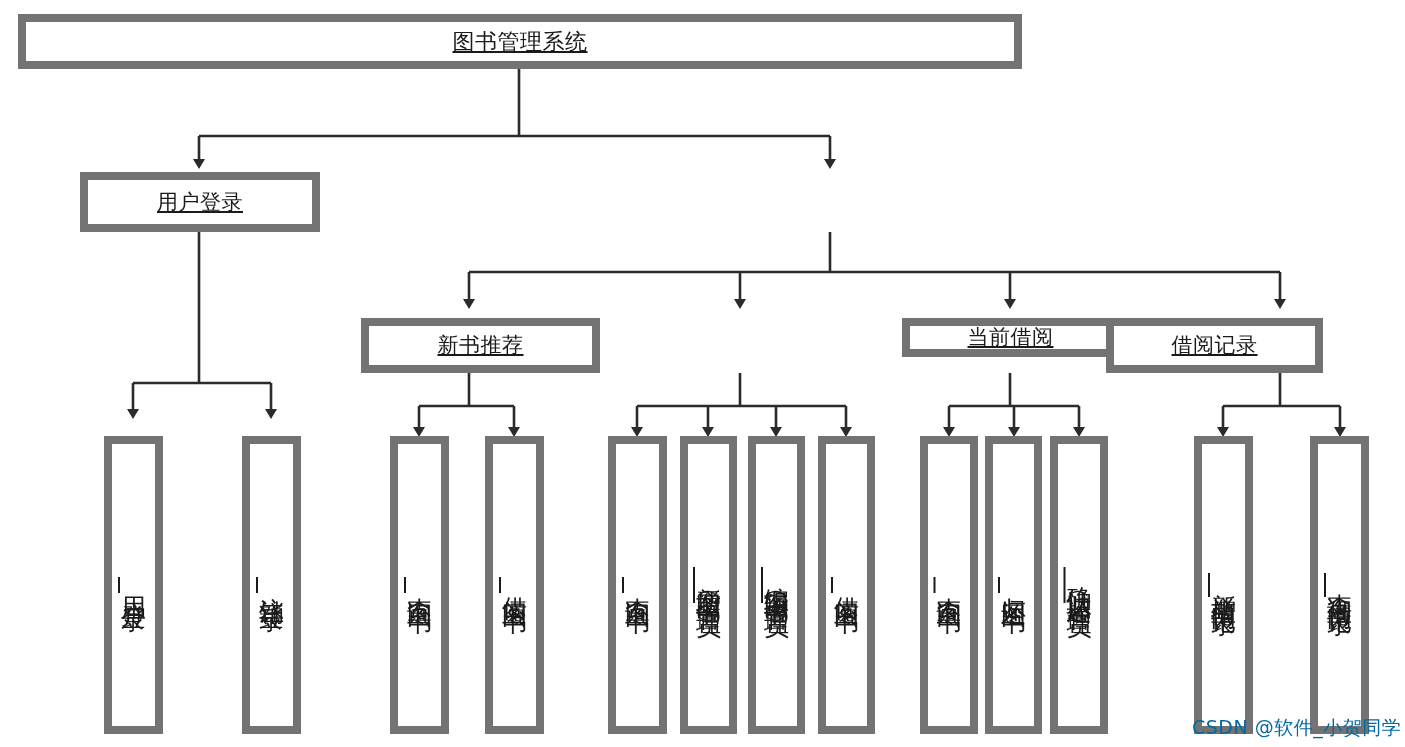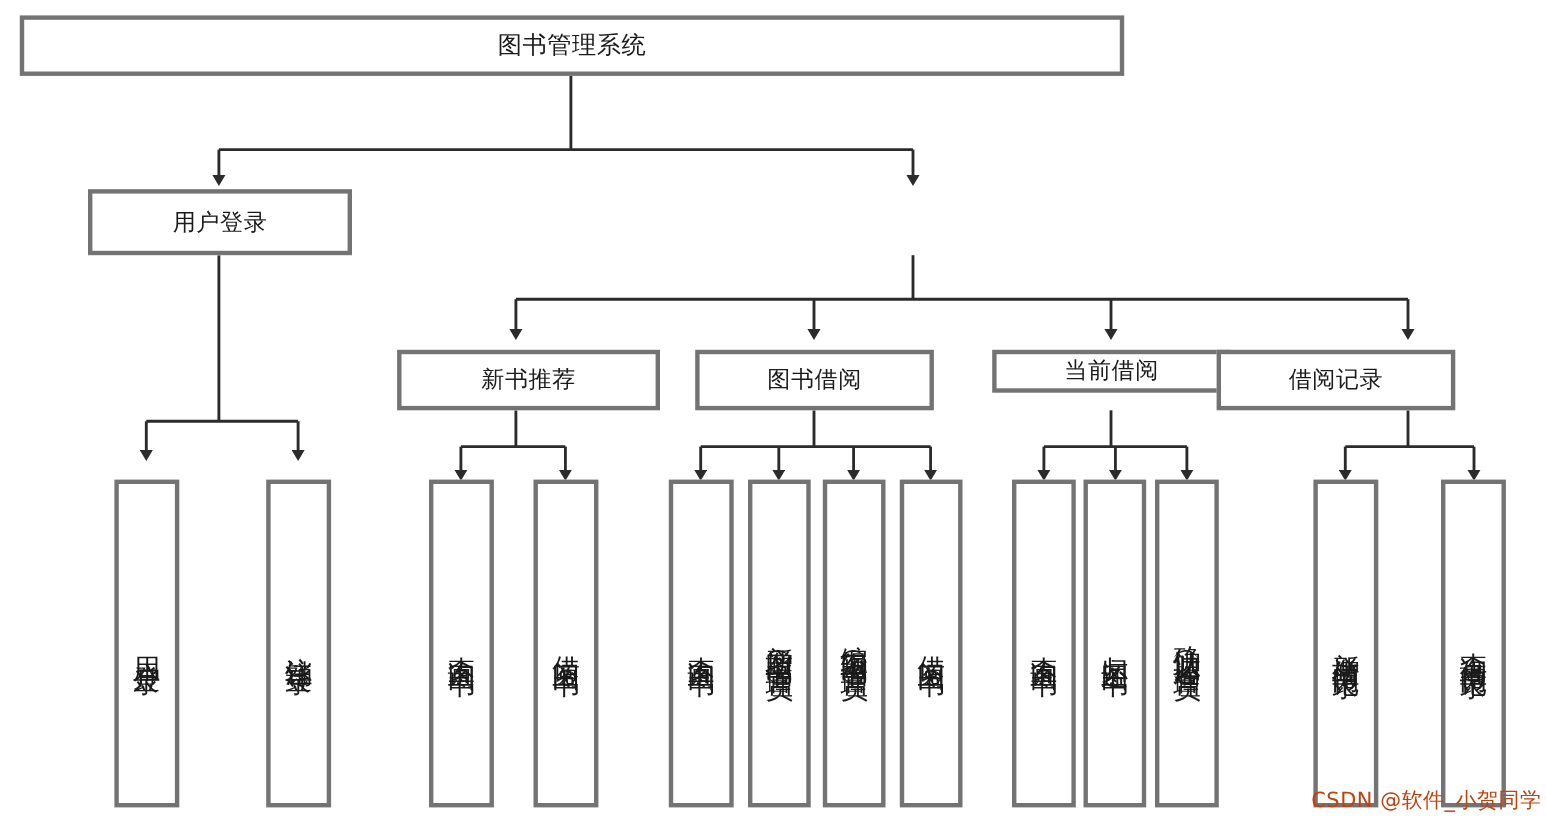--- a/index.html
+++ b/index.html
@@ -22,25 +22,26 @@
     position: absolute;
     left: 0;
     top: 0;
     width: 1405px;
     height: 747px;
   }
   .node {
     position: absolute;
     box-sizing: border-box;
     background: #ffffff;
-    border: 4px solid #737373;
+    border: 8px solid #737373;
     display: flex;
     align-items: center;
     justify-content: center;
     color: #1a1a1a;
+    text-decoration: underline;
   }
   .node-label {
     display: block;
     text-align: center;
     line-height: 1.05;
     letter-spacing: 0.5px;
   }
   
   .node.horiz .node-label {
     font-size: 21px;
@@ -59,21 +60,21 @@
     text-orientation: upright;
     font-size: 25px;
     line-height: 1.0;
     letter-spacing: 4px;
     white-space: normal;
     max-height: 282px;
   }
   .watermark {
     position: absolute;
     font-size: 19px;
-    color: #c2410c;
+    color: #0369a1;
     white-space: nowrap;
     letter-spacing: 0.5px;
     pointer-events: none;
   }
 </style>
 </head>
 <body>
 
 <div id="diagram-root">
 
@@ -146,23 +147,20 @@
     <span class="node-label">图书管理系统</span>
   </div>
 
   <div class="node horiz" style="left:80px; top:172px; width:240px; height:60px;">
     <span class="node-label">用户登录</span>
   </div>
 
   <div class="node horiz" style="left:361px; top:318px; width:239px; height:55px;">
     <span class="node-label">新书推荐</span>
   </div>
-  <div class="node horiz" style="left:632px; top:318px; width:217px; height:55px;">
-    <span class="node-label">图书借阅</span>
-  </div>
   <div class="node horiz" style="left:902px; top:318px; width:217px; height:39px;">
     <span class="node-label">当前借阅</span>
   </div>
   <div class="node horiz" style="left:1106px; top:318px; width:217px; height:55px;">
     <span class="node-label">借阅记录</span>
   </div>
 
   <div class="node vert" style="left:104px; top:436px; width:59px; height:298px;">
     <span class="node-label">用户登录</span>
   </div>

